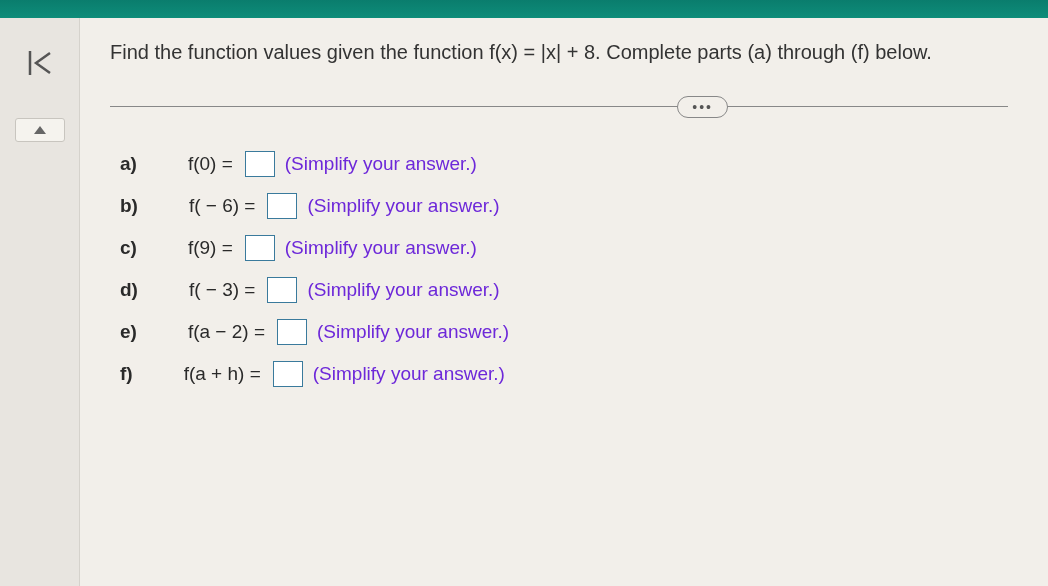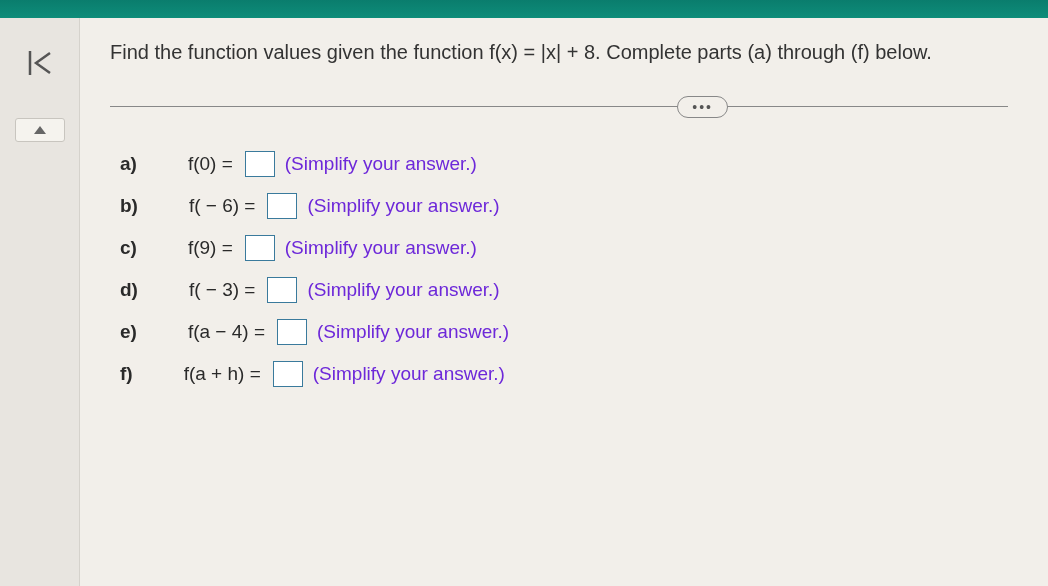--- a/index.html
+++ b/index.html
@@ -192,21 +192,21 @@
 
       <div class="part-row">
         <span class="part-label">d)</span>
         <span class="part-expr">f( − 3) =</span>
         <input class="answer-box" type="text" style="">
         <span class="hint">(Simplify your answer.)</span>
       </div>
 
       <div class="part-row">
         <span class="part-label">e)</span>
-        <span class="part-expr">f(a − 4) =</span>
+        <span class="part-expr">f(a − 2) =</span>
         <input class="answer-box" type="text" style="">
         <span class="hint">(Simplify your answer.)</span>
       </div>
 
       <div class="part-row">
         <span class="part-label">f)</span>
         <span class="part-expr">f(a + h) =</span>
         <input class="answer-box" type="text" style="">
         <span class="hint">(Simplify your answer.)</span>
       </div>

